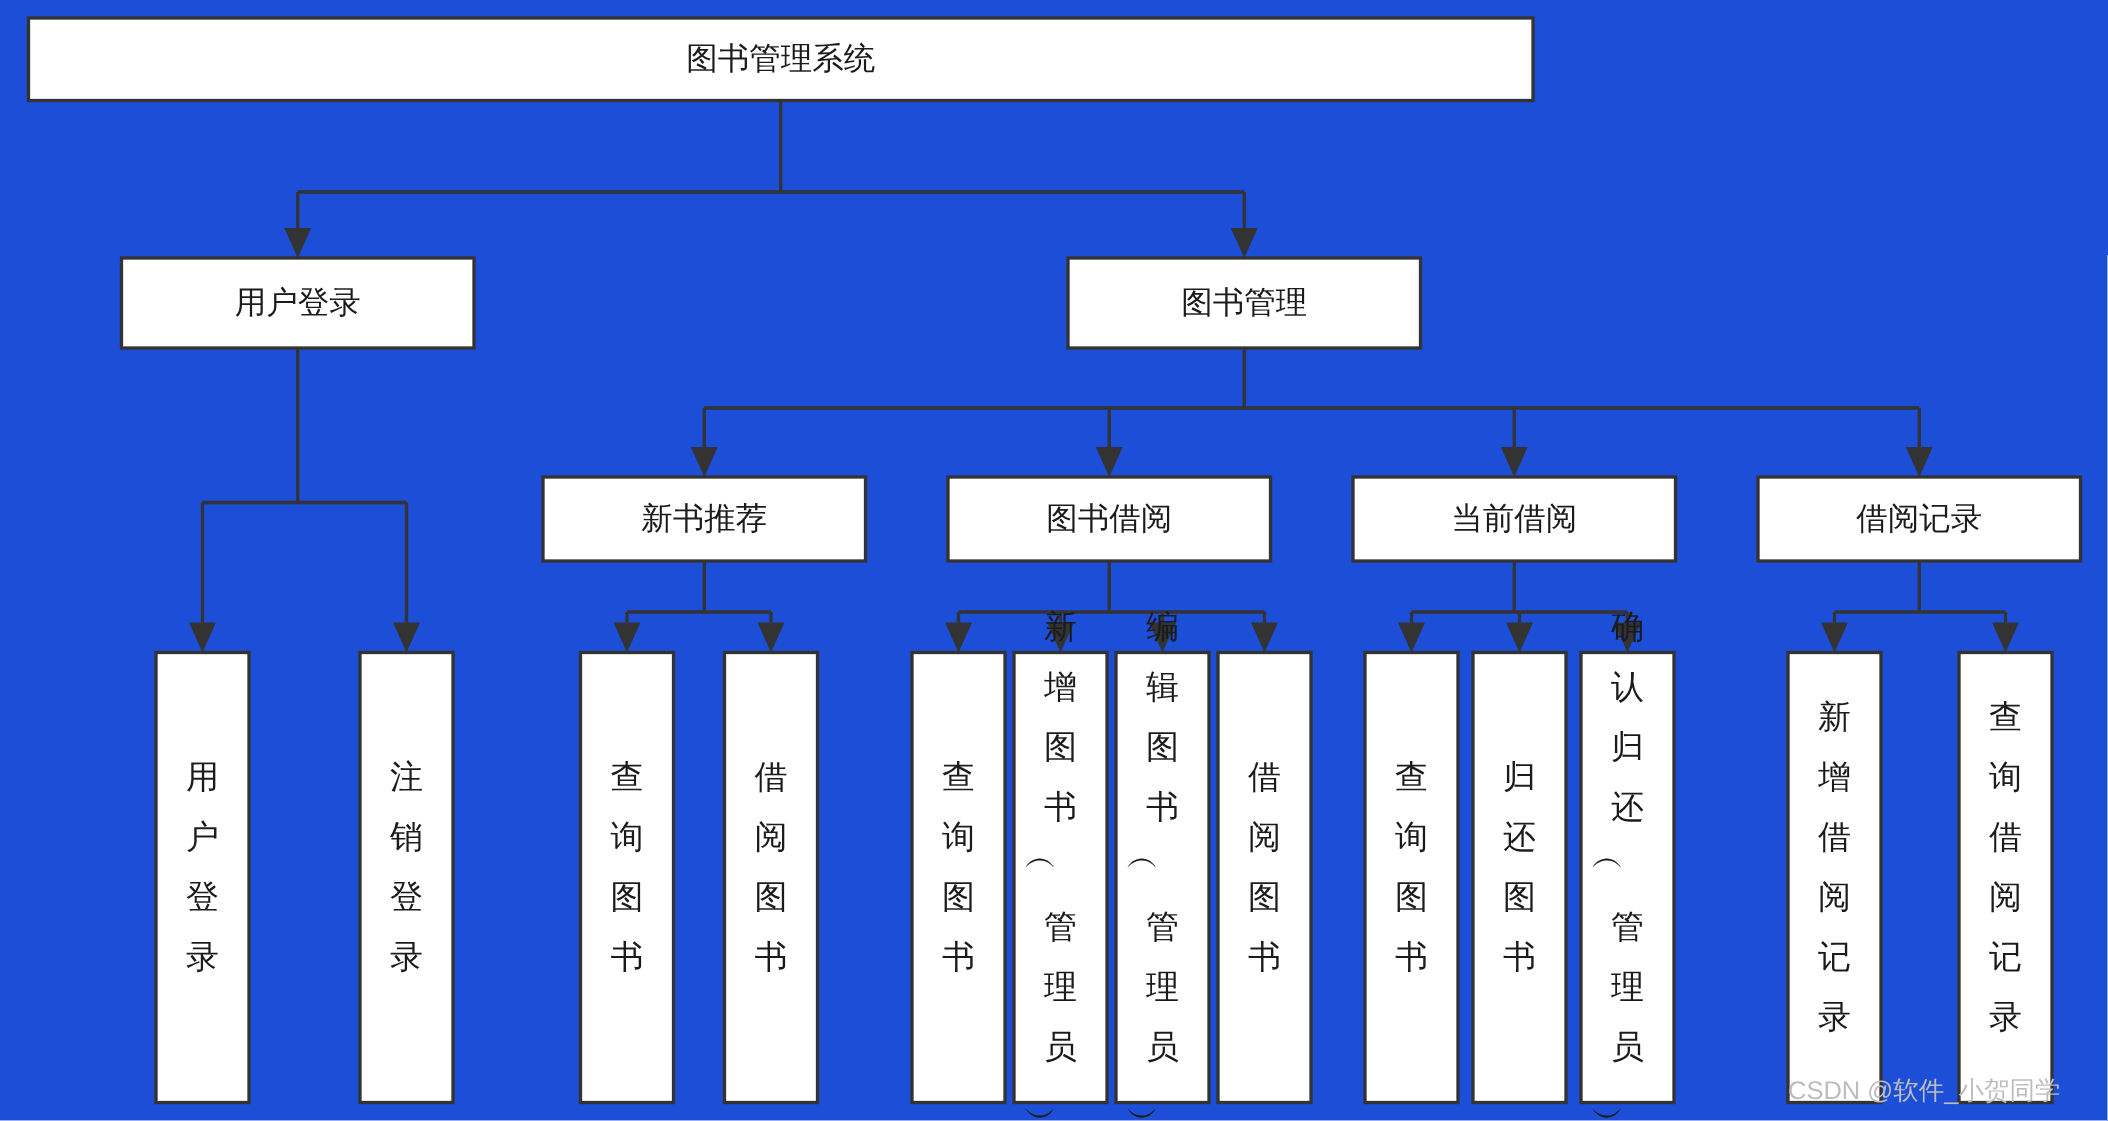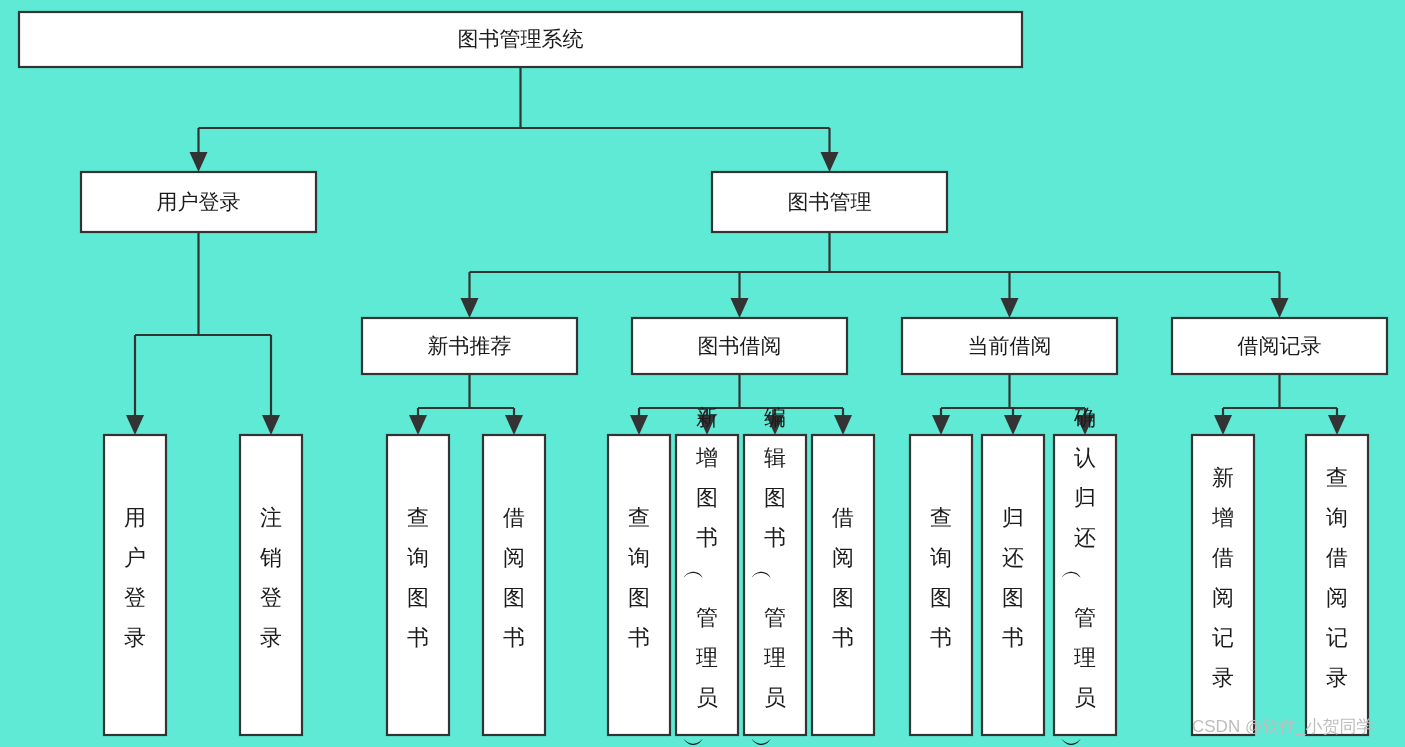--- a/index.html
+++ b/index.html
@@ -10,21 +10,21 @@
   body {
     width: 1405px;
     height: 747px;
     font-family: "Liberation Sans", "DejaVu Sans", sans-serif;
     overflow: hidden;
   }
   #diagram-root {
     position: relative;
     width: 1405px;
     height: 747px;
-    background: #5eead4;
+    background: #1d4ed8;
   }
   svg.canvas {
     position: absolute;
     left: 0;
     top: 0;
     width: 1405px;
     height: 747px;
   }
   .node-rect {
     fill: #ffffff;

